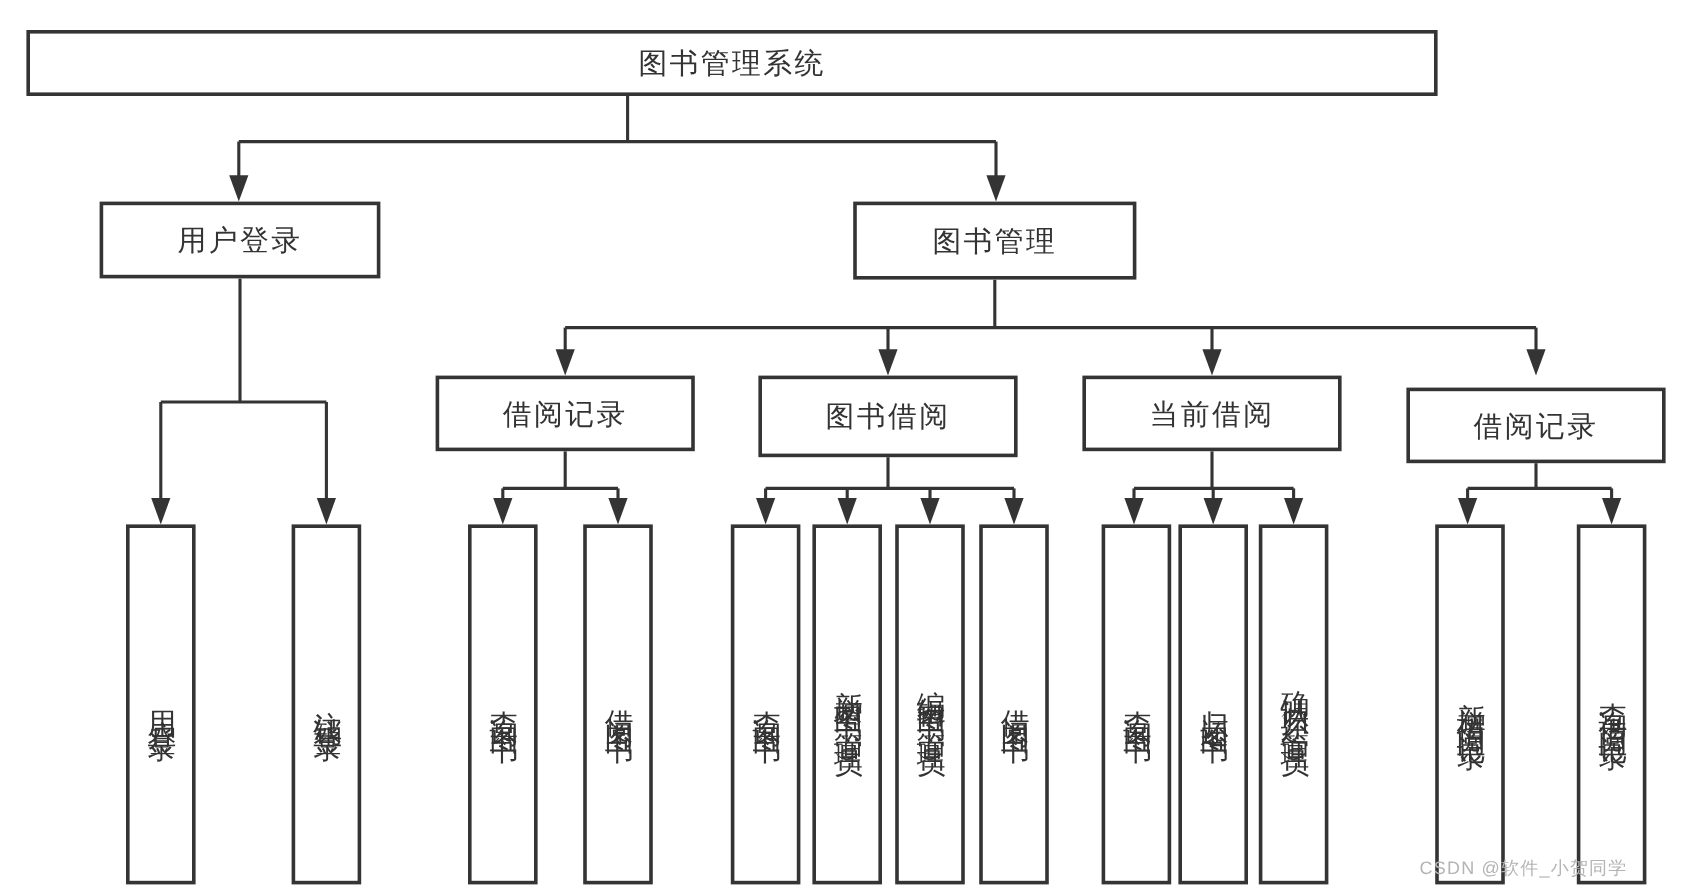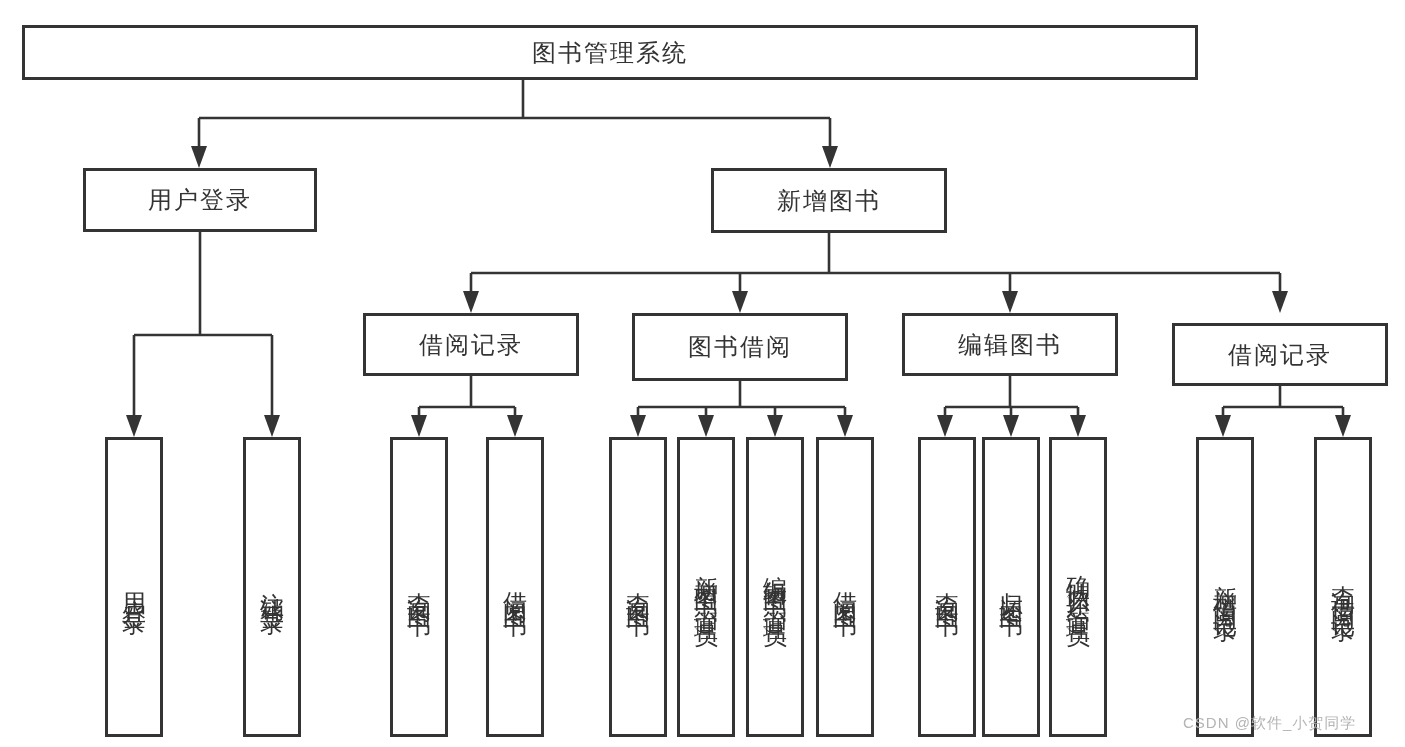--- a/index.html
+++ b/index.html
@@ -144,31 +144,31 @@
   </svg>
 
   <div class="node" style="left:22px; top:25px; width:1176px; height:55px;">
     <span>图书管理系统</span>
   </div>
 
   <div class="node" style="left:83px; top:168px; width:234px; height:64px;">
     <span>用户登录</span>
   </div>
   <div class="node" style="left:711px; top:168px; width:236px; height:65px;">
-    <span>新增图书</span>
+    <span>图书管理</span>
   </div>
 
   <div class="node" style="left:363px; top:313px; width:216px; height:63px;">
     <span>借阅记录</span>
   </div>
   <div class="node" style="left:632px; top:313px; width:216px; height:68px;">
     <span>图书借阅</span>
   </div>
   <div class="node" style="left:902px; top:313px; width:216px; height:63px;">
-    <span>编辑图书</span>
+    <span>当前借阅</span>
   </div>
   <div class="node" style="left:1172px; top:323px; width:216px; height:63px;">
     <span>借阅记录</span>
   </div>
 
   <div class="leaf" style="left:105px;">
     <span class="vtext">用户登录</span>
   </div>
   <div class="leaf" style="left:243px;">
     <span class="vtext">注销登录</span>

